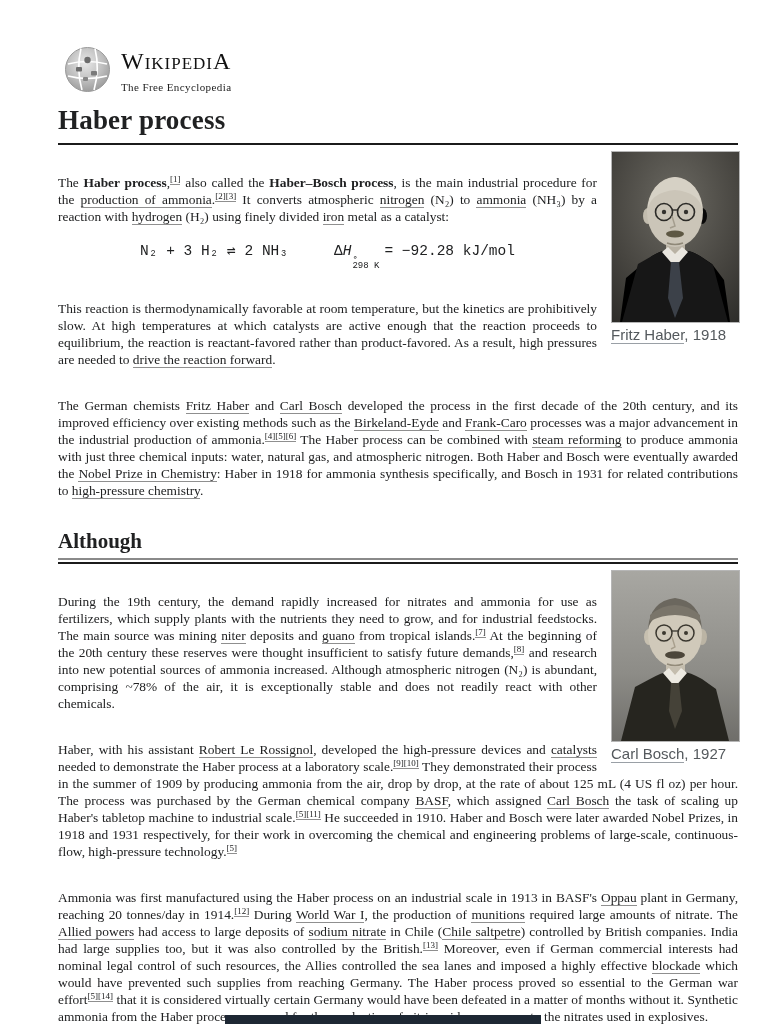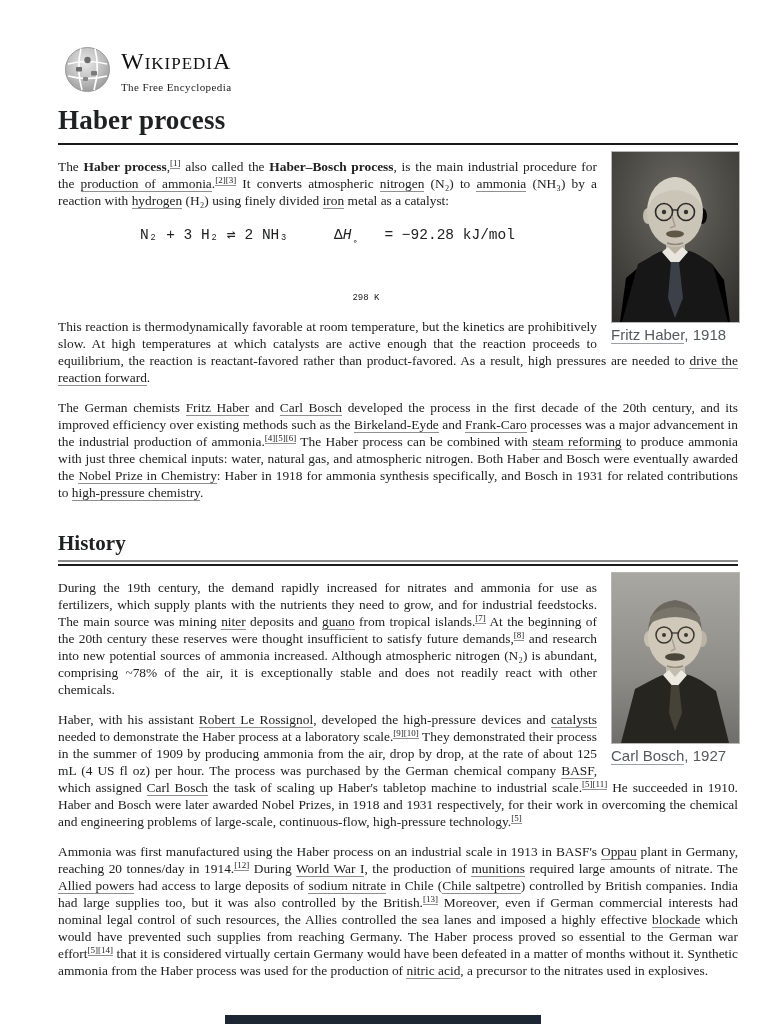--- a/index.html
+++ b/index.html
@@ -21,32 +21,32 @@
   }
   .tagline { font-family:"Liberation Serif", serif; font-size:11px; letter-spacing:.4px; color:#222; margin-top:8px; }
 
   
   h1.title {
     font-size:27px; font-weight:bold; margin:12px 0 0; padding-bottom:7px;
     border-bottom:2px solid var(--rule_dark,#1b1b1b); letter-spacing:.2px;
   }
 
   
-  p.bp { margin:13px 0 0; font-size:13.4px; line-height:17px; text-align:justify; }
+  p.bp { margin:29px 0 0; font-size:13.4px; line-height:17px; text-align:justify; }
   .lnk { border-bottom:1px solid var(--link_underline,#8f8f8f); cursor:pointer; }
   sup.ref { font-size:9px; line-height:0; border-bottom:1px solid var(--link_underline,#8f8f8f); cursor:pointer; }
   b { font-weight:bold; }
 
   
   .equation { margin:17px 0 15px; font-family:Liberation Mono, monospace; font-size:14.5px; white-space:nowrap;text-align:center; }
   .equation .dh { margin-left:46px; }
   .equation i { font-style:italic; }
   .ssk { display:inline-flex; flex-direction:column; align-items:flex-start; vertical-align:-5px; margin:0 1px; }
   .ssk .tp { font-size:9px; line-height:8px; }
-  .ssk .bt { font-size:9px; line-height:9px;margin-top:48px; }
+  .ssk .bt { font-size:9px; line-height:9px; }
   .equation .rhs { margin-left:4px; }
 
   
   h2.sec { font-size:21px; font-weight:bold; margin:30px 0 0; }
   .h2rule { margin-top:4px; height:2px; border-top:2px solid var(--rule_gray,#8a8a8a); border-bottom:2px solid var(--rule_dark,#1b1b1b); }
 
   
   figure.wikifig { float:right; clear:right; width:127px; margin:6px 0 8px 14px; }
   .wikifig svg.ph { display:block; width:127px; height:170px; border:1px solid #b6b6b6; box-sizing:content-box; background:#777; }
   figcaption { font-family:"Liberation Sans", sans-serif; font-size:15px; color:var(--caption,#54595d); margin-top:5px; line-height:13px; }
@@ -124,21 +124,21 @@
     <div class="equation">
       <span class="rx">N₂ + 3 H₂ ⇌ 2 NH₃</span><span class="dh"><span>Δ</span><i>H</i><span class="ssk">
             <span class="tp">∘</span>
             <span class="bt">298 K</span>
           </span><span class="rhs">= −92.28 kJ/mol</span></span>
     </div>
 
     <p class="bp">This reaction is thermodynamically favorable at room temperature, but the kinetics are prohibitively slow. At high temperatures at which catalysts are active enough that the reaction proceeds to equilibrium, the reaction is reactant-favored rather than product-favored. As a result, high pressures are needed to <span class="lnk">drive the reaction forward</span>.</p>
     <p class="bp">The German chemists <span class="lnk">Fritz Haber</span> and <span class="lnk">Carl Bosch</span> developed the process in the first decade of the 20th century, and its improved efficiency over existing methods such as the <span class="lnk">Birkeland-Eyde</span> and <span class="lnk">Frank-Caro</span> processes was a major advancement in the industrial production of ammonia.<sup class="ref">[4][5][6]</sup> The Haber process can be combined with <span class="lnk">steam reforming</span> to produce ammonia with just three chemical inputs: water, natural gas, and atmospheric nitrogen. Both Haber and Bosch were eventually awarded the <span class="lnk">Nobel Prize in Chemistry</span>: Haber in 1918 for ammonia synthesis specifically, and Bosch in 1931 for related contributions to <span class="lnk">high-pressure chemistry</span>.</p>
 
-    <h2 class="sec">History</h2>
+    <h2 class="sec">Although</h2>
     <div class="h2rule"></div>
 
     <figure class="wikifig">
       <svg class="ph" viewBox="0 0 127 170">
         <defs>
           <linearGradient id="bg2" x1="0" y1="0" x2="0" y2="1">
             <stop offset="0%" stop-color="#a8a7a2"></stop>
             <stop offset="60%" stop-color="#8d8c87"></stop>
             <stop offset="100%" stop-color="#6f6e6a"></stop>
           </linearGradient>

